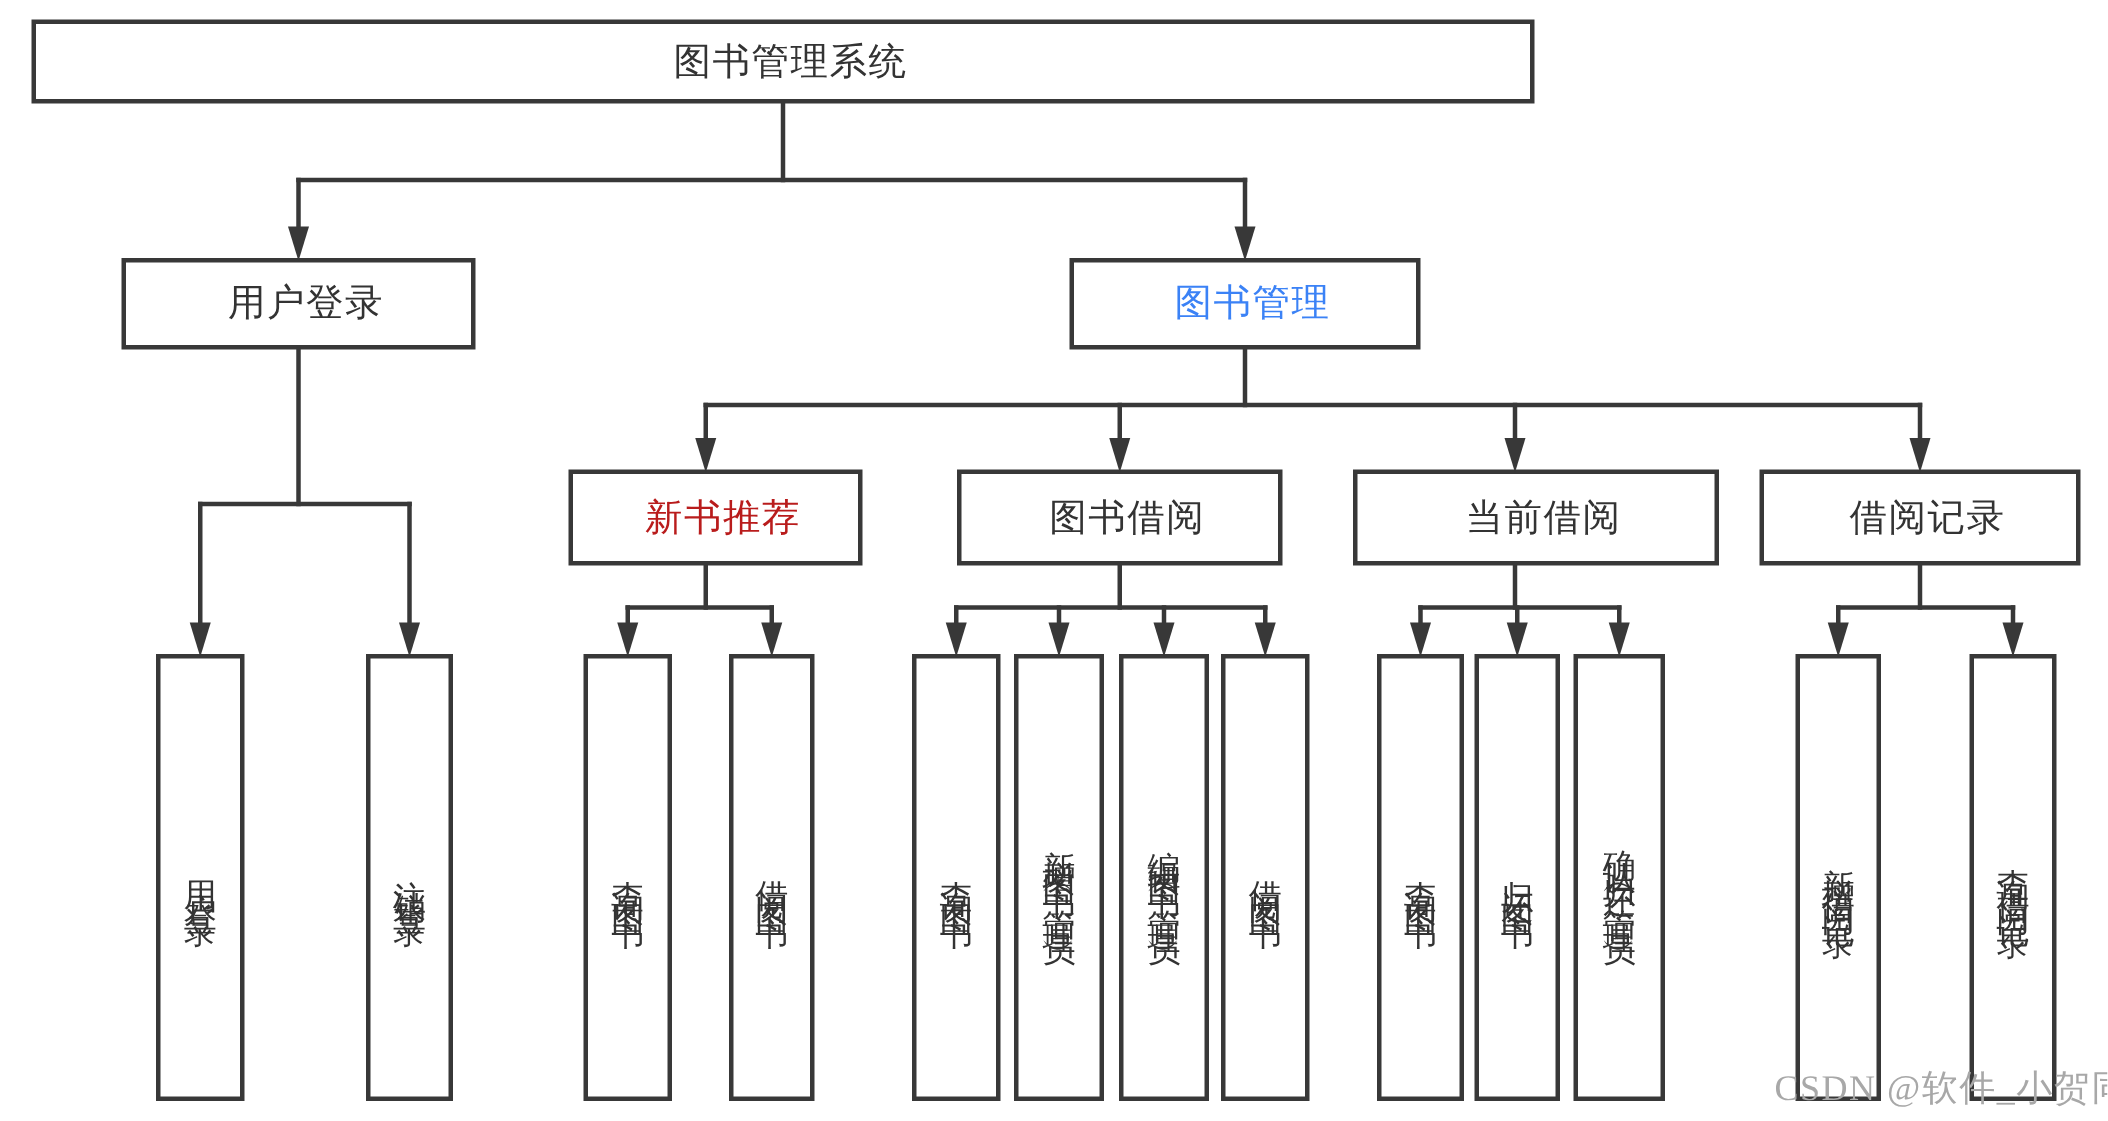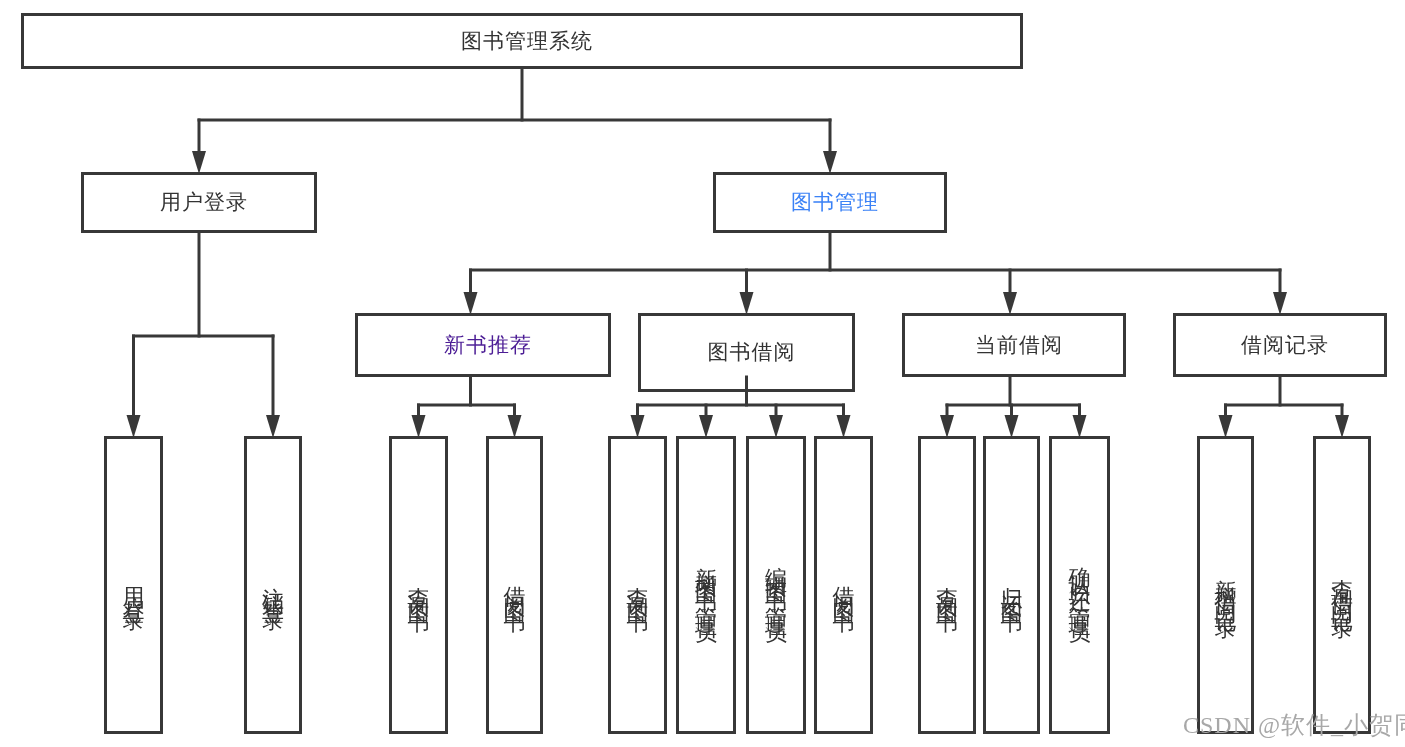--- a/index.html
+++ b/index.html
@@ -21,21 +21,21 @@
     border: 3px solid #383838;
     background: #ffffff;
     display: flex;
     align-items: center;
     justify-content: center;
     color: #333333;
     text-align: center;
     line-height: 1;
   }
   .box.h {
-    font-size: 21px;
+    font-size: 25px;
     letter-spacing: 1px;
     white-space: nowrap;
     padding-left: 10px;
   }
   .box.v {
     writing-mode: vertical-rl;
     text-orientation: mixed;
     font-size: 22px;
     letter-spacing: 8px;
     white-space: nowrap;
@@ -59,23 +59,23 @@
   }
 </style>
 </head>
 <body>
 
 <div id="canvas">
   <div id="boxes">
       <div class="box h" style="left: 21px; top: 13px; width: 1002px; height: 56px; border-color: rgb(56, 56, 56); color: rgb(51, 51, 51);">图书管理系统</div>
       <div class="box h" style="left: 81px; top: 172px; width: 236px; height: 61px; border-color: rgb(56, 56, 56); color: rgb(51, 51, 51);">用户登录</div>
       <div class="box h" style="left: 713px; top: 172px; width: 234px; height: 61px; border-color: rgb(56, 56, 56); color: #3b82f6;">图书管理</div>
-      <div class="box h" style="left: 355px; top: 313px; width: 256px; height: 64px; border-color: rgb(56, 56, 56); color: #4c1d95;">新书推荐</div>
-      <div class="box h" style="left: 638px; top: 313px; width: 217px; height: 79px; border-color: rgb(56, 56, 56); color: rgb(51, 51, 51);">图书借阅</div>
-      <div class="box h" style="left: 902px; top: 313px; width: 224px; height: 64px; border-color: rgb(56, 56, 56); color: rgb(51, 51, 51);">当前借阅</div>
+      <div class="box h" style="left: 379px; top: 313px; width: 196px; height: 64px; border-color: rgb(56, 56, 56); color: #b91c1c;">新书推荐</div>
+      <div class="box h" style="left: 638px; top: 313px; width: 217px; height: 64px; border-color: rgb(56, 56, 56); color: rgb(51, 51, 51);">图书借阅</div>
+      <div class="box h" style="left: 902px; top: 313px; width: 244px; height: 64px; border-color: rgb(56, 56, 56); color: rgb(51, 51, 51);">当前借阅</div>
       <div class="box h" style="left: 1173px; top: 313px; width: 214px; height: 64px; border-color: rgb(56, 56, 56); color: rgb(51, 51, 51);">借阅记录</div>
       <div class="box v" style="left: 104px; top: 436px; width: 59px; height: 298px; border-color: rgb(56, 56, 56); color: rgb(51, 51, 51);">用户登录</div>
       <div class="box v" style="left: 244px; top: 436px; width: 58px; height: 298px; border-color: rgb(56, 56, 56); color: rgb(51, 51, 51);">注销登录</div>
       <div class="box v" style="left: 389px; top: 436px; width: 59px; height: 298px; border-color: rgb(56, 56, 56); color: rgb(51, 51, 51);">查询图书</div>
       <div class="box v" style="left: 486px; top: 436px; width: 57px; height: 298px; border-color: rgb(56, 56, 56); color: rgb(51, 51, 51);">借阅图书</div>
       <div class="box v" style="left: 608px; top: 436px; width: 59px; height: 298px; border-color: rgb(56, 56, 56); color: rgb(51, 51, 51);">查询图书</div>
       <div class="box v" style="left: 676px; top: 436px; width: 60px; height: 298px; border-color: rgb(56, 56, 56); color: rgb(51, 51, 51);">新增图书（管理员）</div>
       <div class="box v" style="left: 746px; top: 436px; width: 60px; height: 298px; border-color: rgb(56, 56, 56); color: rgb(51, 51, 51);">编辑图书（管理员）</div>
       <div class="box v" style="left: 814px; top: 436px; width: 59px; height: 298px; border-color: rgb(56, 56, 56); color: rgb(51, 51, 51);">借阅图书</div>
       <div class="box v" style="left: 918px; top: 436px; width: 58px; height: 298px; border-color: rgb(56, 56, 56); color: rgb(51, 51, 51);">查询图书</div>

